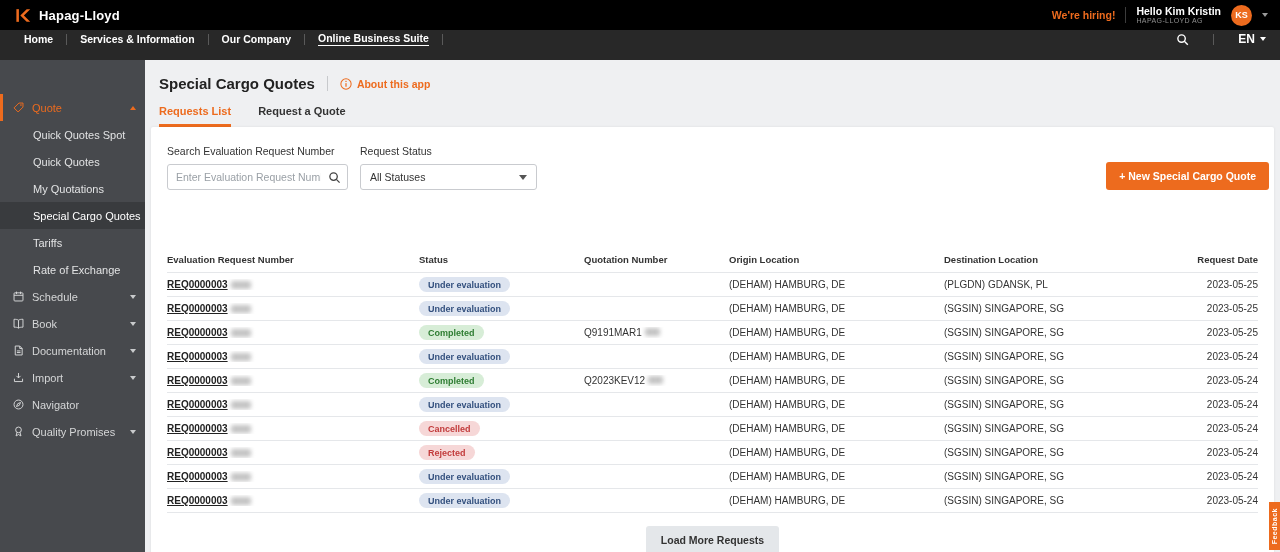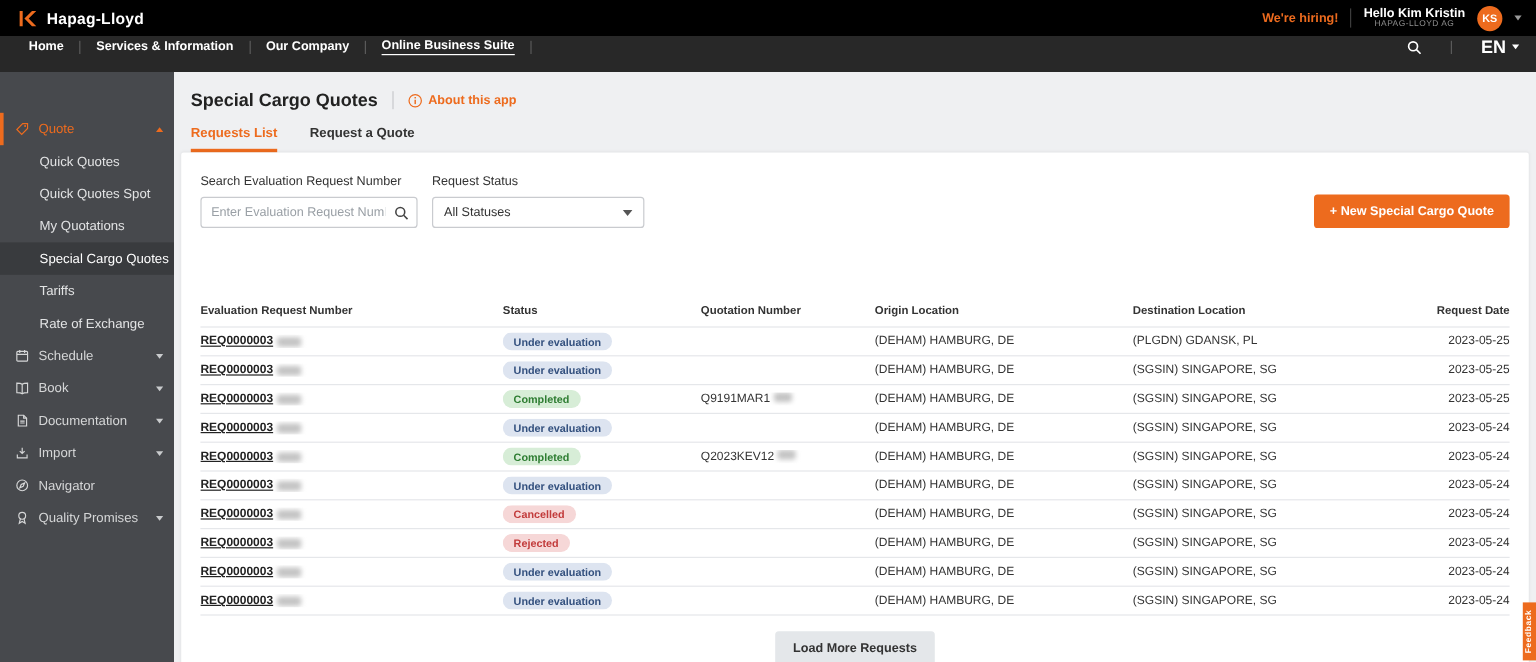--- a/index.html
+++ b/index.html
@@ -7,38 +7,38 @@
               font-family:"Liberation Sans", sans-serif; }
 
   
   .topbar { height:30px; background:#000; display:flex; align-items:center; padding:0 12px 0 14px; }
   .logo { display:flex; align-items:center; gap:6px; cursor:pointer; }
   .logo svg { width:19px; height:15px; }
   .logo-text { color:#fff; font-weight:bold; font-size:13px; letter-spacing:.2px; }
   .topbar-right { margin-left:auto; display:flex; align-items:center; gap:10px; }
   .hiring { color:#ed6b1e; font-size:10.5px; font-weight:bold; cursor:pointer; white-space:nowrap; }
   .v-div { width:1px; height:16px; background:#3c3c3c; }
-  .greeting-block { text-align:center; line-height:1.2; }
+  .greeting-block { text-align:left; line-height:1.2; }
   .greeting { color:#fff; font-size:10.5px; font-weight:bold; white-space:nowrap; }
   .company { color:#8f8f8f; font-size:7px; letter-spacing:.4px; }
   .avatar { width:21px; height:21px; border-radius:50%; background:#ed6b1e; color:#fff;
             font-size:9px; font-weight:bold; display:flex; align-items:center; justify-content:center; cursor:pointer; }
   .caret { width:0; height:0; border-left:3.5px solid transparent; border-right:3.5px solid transparent; border-top:4px solid #9a9a9a; }
   .caret.white { border-top-color:#fff; }
 
   
   .navbar { height:30px; background:#282828; display:flex; align-items:center; padding:0 14px 12px 24px; }
   .nav-items { display:flex; align-items:center; }
   .nav-item { color:#fff; font-size:10.5px; font-weight:bold; cursor:pointer; white-space:nowrap; padding-bottom:1px; }
   .nav-item.active { border-bottom:1.5px solid #fff; }
   .nav-div { width:1px; height:11px; background:#5a5a5a; margin:0 13px; }
   .navbar-right { margin-left:auto; display:flex; align-items:center; gap:11px; }
   .search-btn { display:flex; cursor:pointer; color:#fff; }
   .search-btn svg { width:13px; height:13px; }
-  .lang { color:#fff; font-size:15px; font-weight:bold; display:flex; align-items:center; gap:5px; cursor:pointer; }
+  .lang { color:#fff; font-size:12px; font-weight:bold; display:flex; align-items:center; gap:5px; cursor:pointer; }
 
   
   .layout { display:flex; height:492px; }
 
   
   .sidebar { width:145px; background:#47494d; padding-top:34px; flex-shrink:0; overflow:hidden; }
   .side-item { height:27px; display:flex; align-items:center; padding:0 9px 0 9px; color:#d5d6d7;
                font-size:11px; cursor:pointer; border-left:3px solid transparent; white-space:nowrap; }
   .side-item.active { color:#ed6b1e; border-left-color:#ed6b1e; }
   .side-icon { width:13px; height:13px; margin-right:7px; display:flex; flex-shrink:0; }
@@ -71,21 +71,21 @@
   .input-wrap { position:relative; width:181px; }
   .input-wrap input { width:100%; height:26px; border:1px solid #c9cbcf; border-radius:3px;
                       padding:0 26px 0 8px; font-size:10.5px; color:#333; font-family:inherit; outline:none; }
   .input-wrap input::placeholder { color:#9aa0a6; }
   .input-search-icon { position:absolute; right:7px; top:6.5px; width:13px; height:13px; color:#444; cursor:pointer; display:flex; }
   .input-search-icon svg { width:100%; height:100%; }
   .select { width:177px; height:26px; border:1px solid #c9cbcf; border-radius:3px; background:#fff;
             display:flex; align-items:center; justify-content:space-between; padding:4px 9px;
             font-size:10.5px; color:#333; cursor:pointer; }
   .select-caret { width:0;height:0;border-left:4px solid transparent;border-right:4px solid transparent;border-top:5px solid #555; }
-  .new-quote-btn { position:absolute; right:16px; bottom:0; background:#ed6b1e; color:#fff; border:none;
+  .new-quote-btn { position:absolute; right:5px; bottom:0; background:#ed6b1e; color:#fff; border:none;
                    border-radius:3px; font-size:10.5px; font-weight:bold; padding:8px 13px; cursor:pointer;
                    font-family:inherit; white-space:nowrap; }
 
   
   .table { margin-top:56px; padding:0 16px; }
   .t-head, .t-row { display:grid; grid-template-columns:252px 165px 145px 215px 215px 1fr; align-items:center; }
   .t-head { height:26px; font-size:9.5px; font-weight:bold; color:#333; }
   .t-head .col:last-child, .t-row .cell:last-child { text-align:right; }
   .t-row { height:24px; border-top:1px solid #e5e7ea; font-size:10px; color:#333; }
   .t-body { border-bottom:1px solid #e5e7ea; }
@@ -159,22 +159,22 @@
       <div class="side-item active">
         <span class="side-icon">
           <svg viewBox="0 0 16 16" fill="none" stroke="currentColor" stroke-width="1.2">
             <path d="M8.5 2.5h5v5l-6 6-5-5z"></path>
             <circle cx="11" cy="5" r="1" fill="currentColor" stroke="none"></circle>
           </svg>
         </span>
         <span class="lbl">Quote</span>
         <span class="c-up"></span>
       </div>
+      <div class="side-child">Quick Quotes Spot</div>
       <div class="side-child">Quick Quotes</div>
-      <div class="side-child">Quick Quotes Spot</div>
       <div class="side-child">My Quotations</div>
       <div class="side-child active">Special Cargo Quotes</div>
       <div class="side-child">Tariffs</div>
       <div class="side-child">Rate of Exchange</div>
       <div class="side-item">
         <span class="side-icon">
           <svg viewBox="0 0 16 16" fill="none" stroke="currentColor" stroke-width="1.2">
             <rect x="2.5" y="3.5" width="11" height="10" rx="1"></rect>
             <path d="M2.5 6.5h11M5.5 2v3M10.5 2v3"></path>
           </svg>

